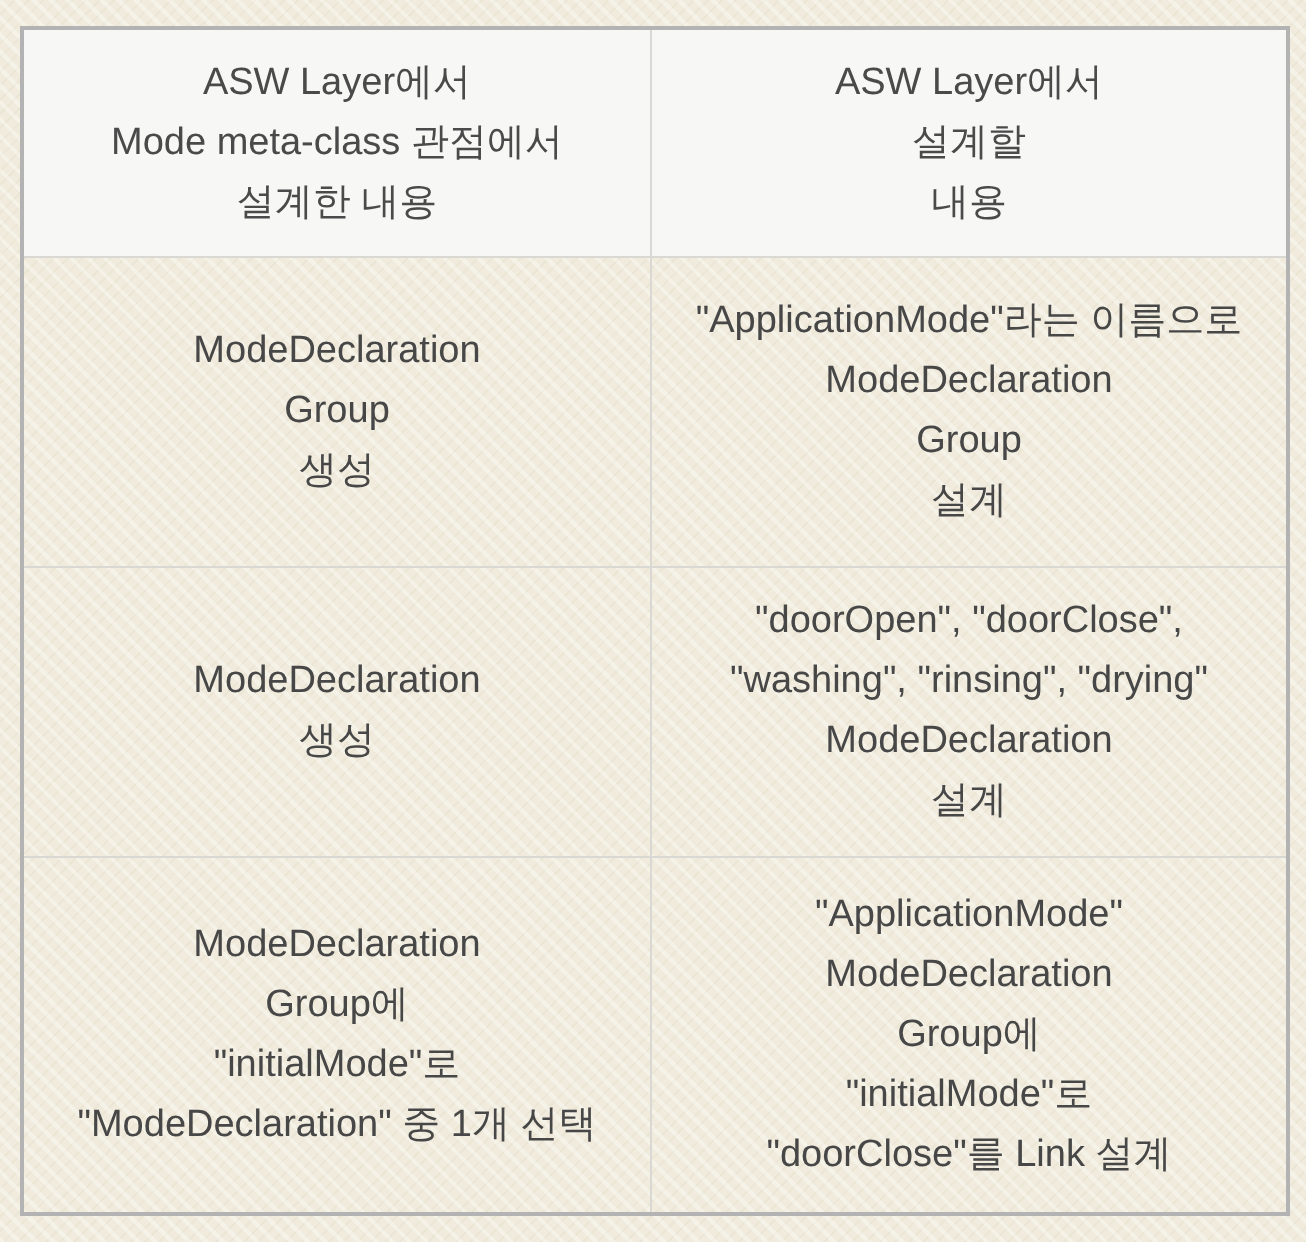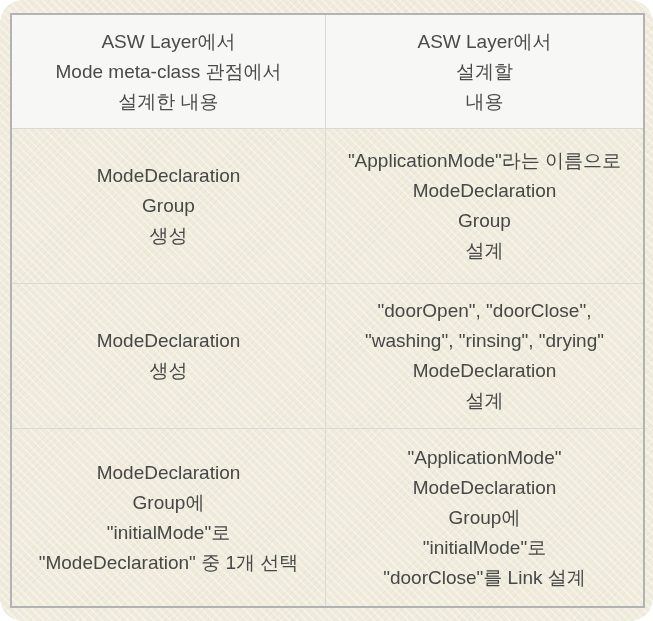--- a/index.html
+++ b/index.html
@@ -13,21 +13,20 @@
   .page {
     position: relative;
     width: 653px;
     height: 621px;
     background-color: #f0ebdc;
     
     background-image:
       repeating-linear-gradient(45deg, rgba(255,255,255,0.35) 0 2px, rgba(255,255,255,0) 2px 6px),
       repeating-linear-gradient(-45deg, rgba(206,196,170,0.14) 0 1px, rgba(206,196,170,0) 1px 5px);
     overflow: hidden;
-    border-radius: 23px;
   }
 
   .table {
     position: absolute;
     left: 10px;
     top: 13px;
     width: 635px;
     height: 595px;
     border: 2px solid #b3b3b3;
     display: grid;

